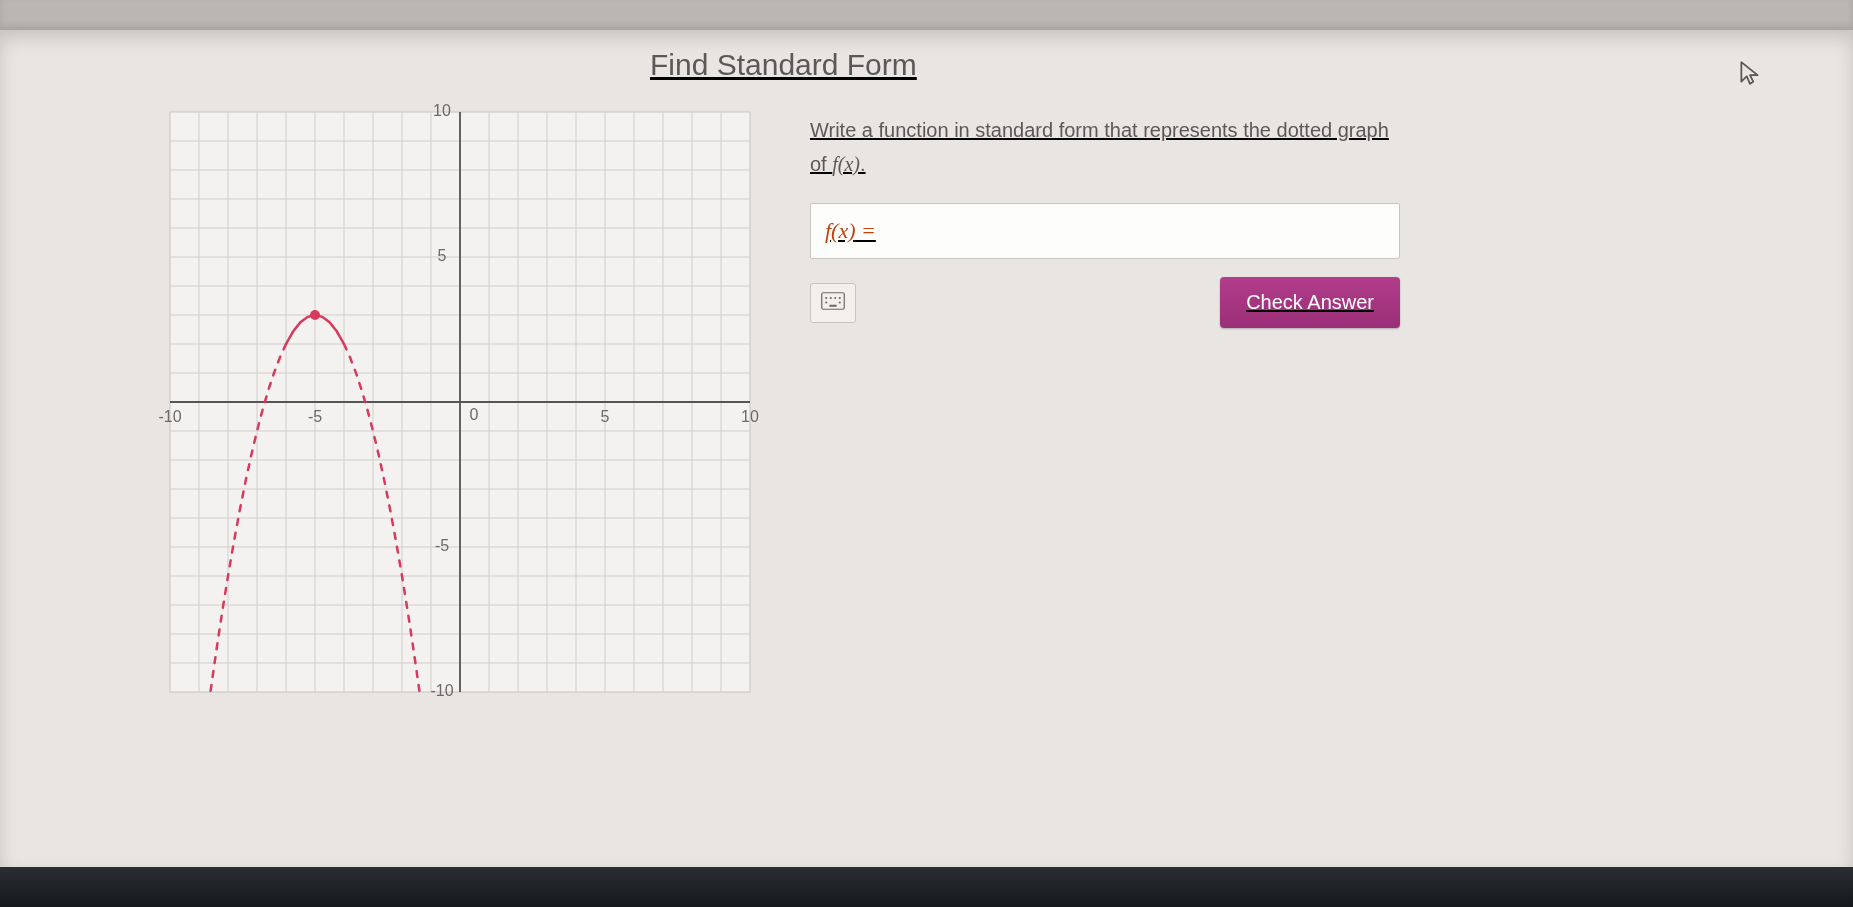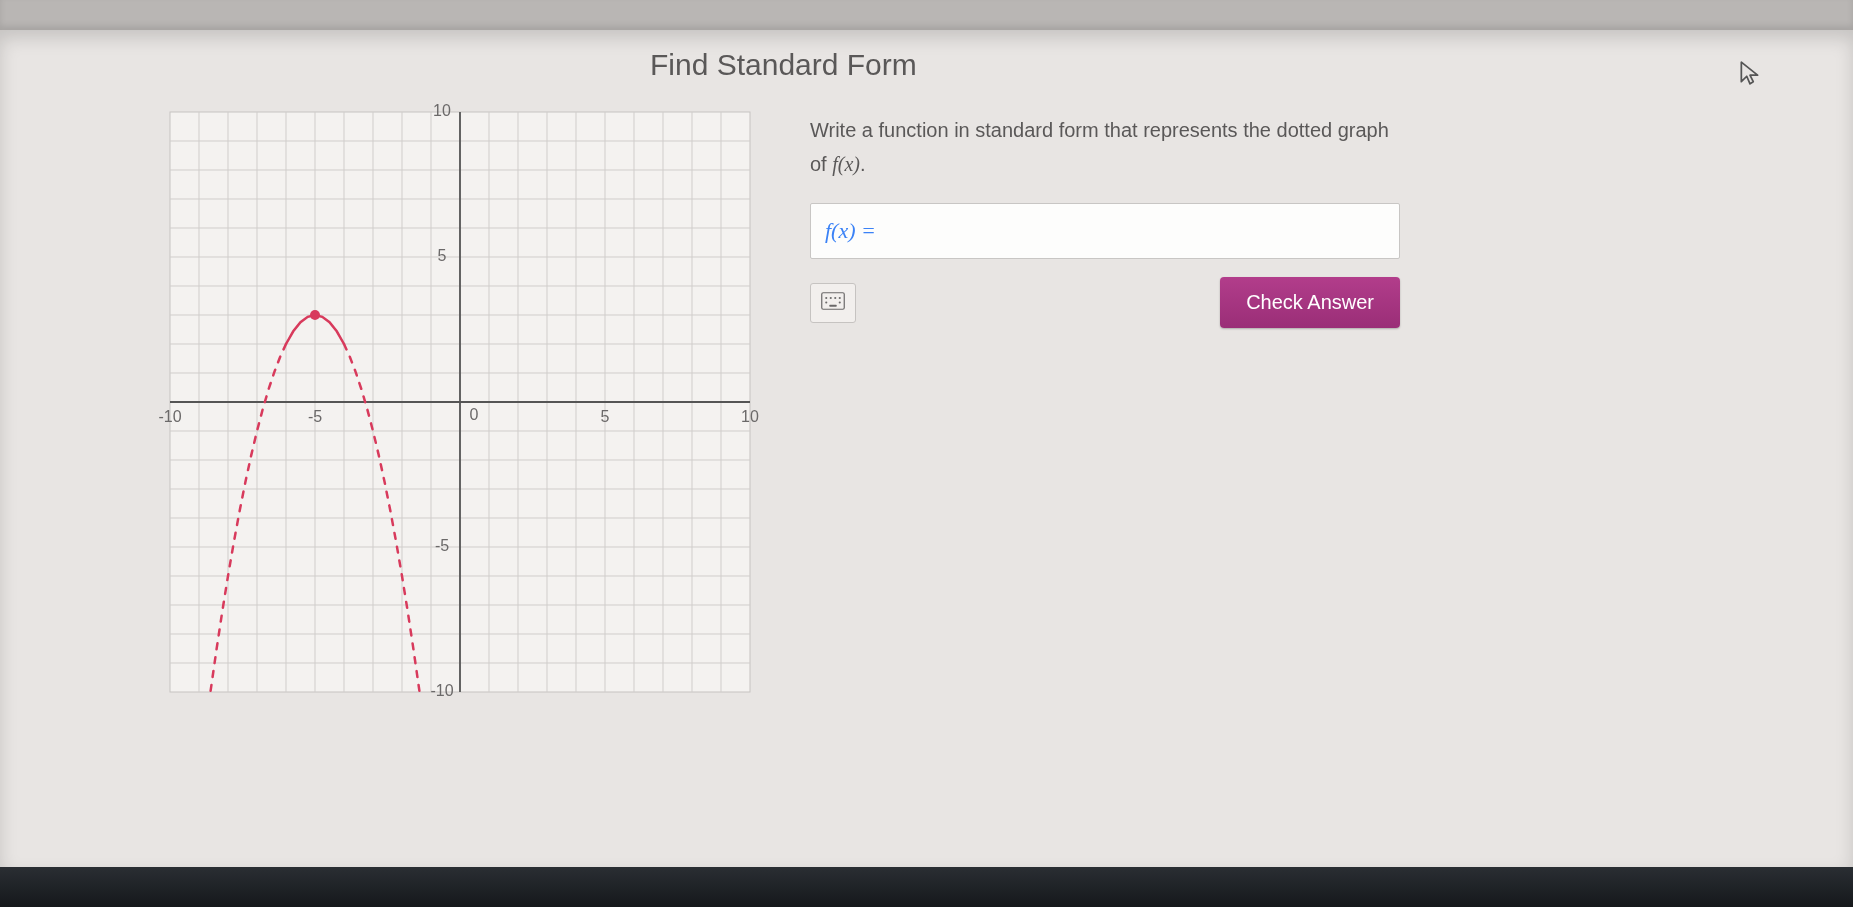--- a/index.html
+++ b/index.html
@@ -14,20 +14,21 @@
   .viewport {
     position: absolute;
     left: 0;
     right: 0;
     top: 30px;
     bottom: 40px;
     background: #e8e5e3;
     box-shadow: inset 0 8px 18px rgba(0,0,0,0.15);
     display: flex;
     flex-direction: column;
+    text-decoration: underline;
   }
   .title {
     font-size: 30px;
     font-weight: 400;
     color: #5a5858;
     padding: 18px 0 10px 650px;
   }
   .content {
     display: flex;
     flex-direction: row;
@@ -66,21 +67,21 @@
     border:1px solid #c8c6c4;
     background:#fdfdfc;
     height:54px;
     border-radius:2px;
   }
   .answer-prefix {
     display:flex;
     align-items:center;
     padding:0 14px;
     font-size:22px;
-    color:#3b82f6;
+    color:#c2410c;
     font-family:"Times New Roman",serif;
     font-style:italic;
     border-right:none;
   }
   .answer-input {
     flex:1;
     border:none;
     outline:none;
     background:transparent;
     font-size:20px;

